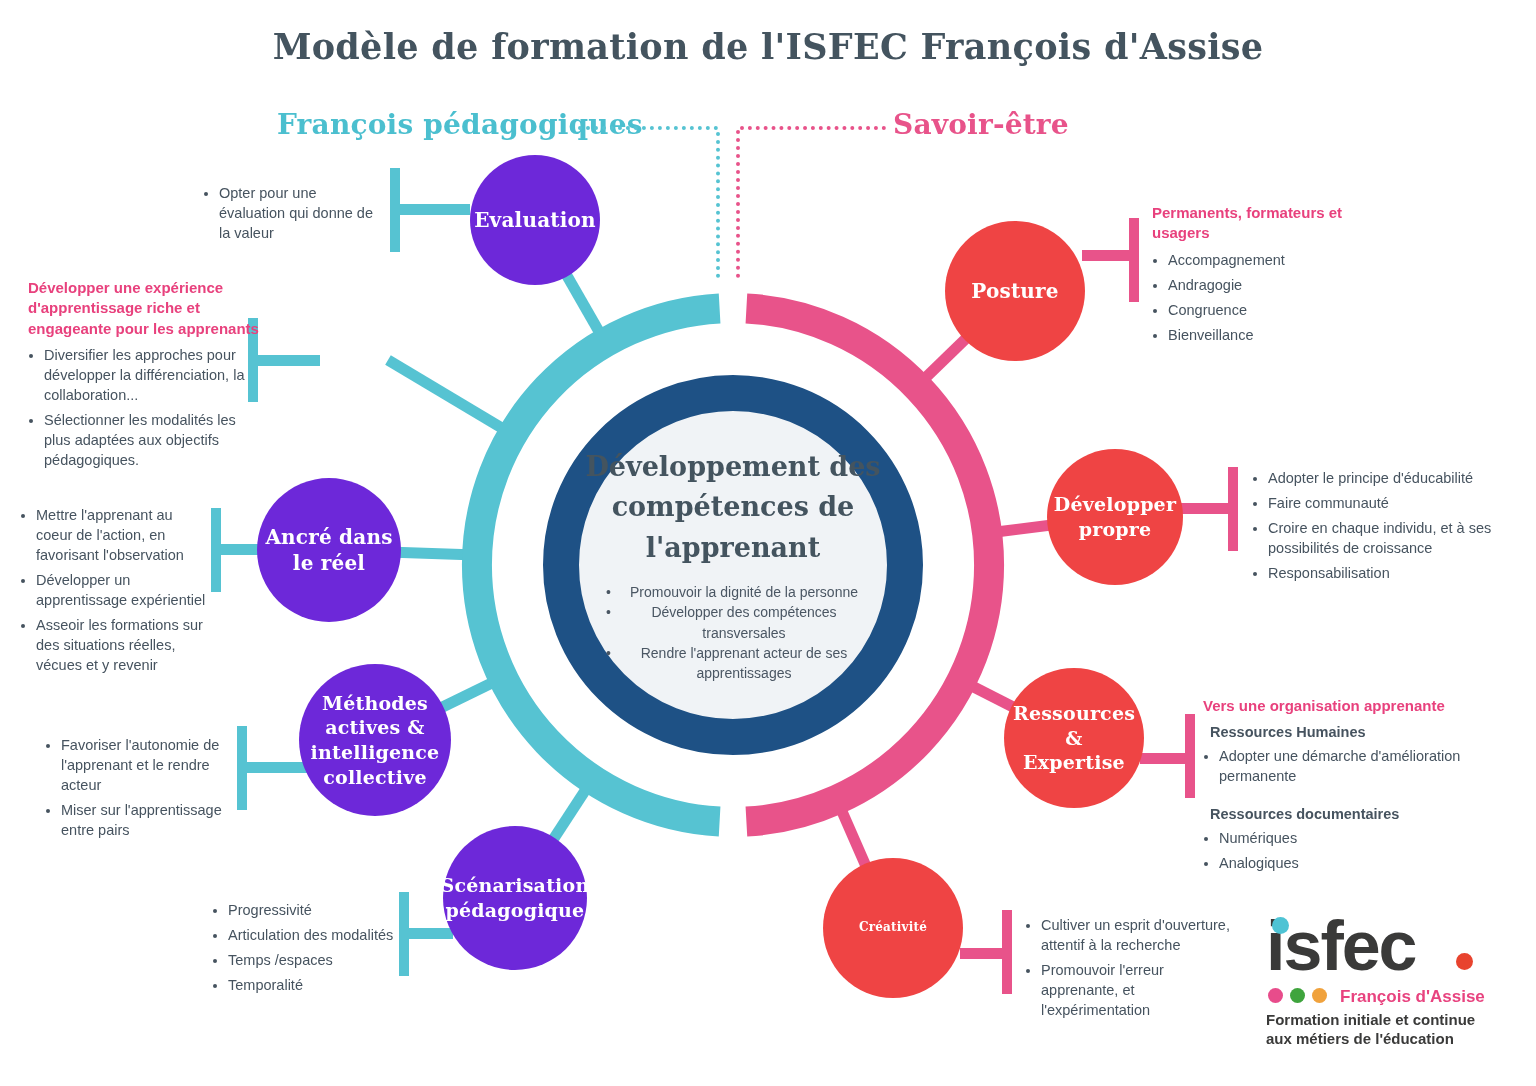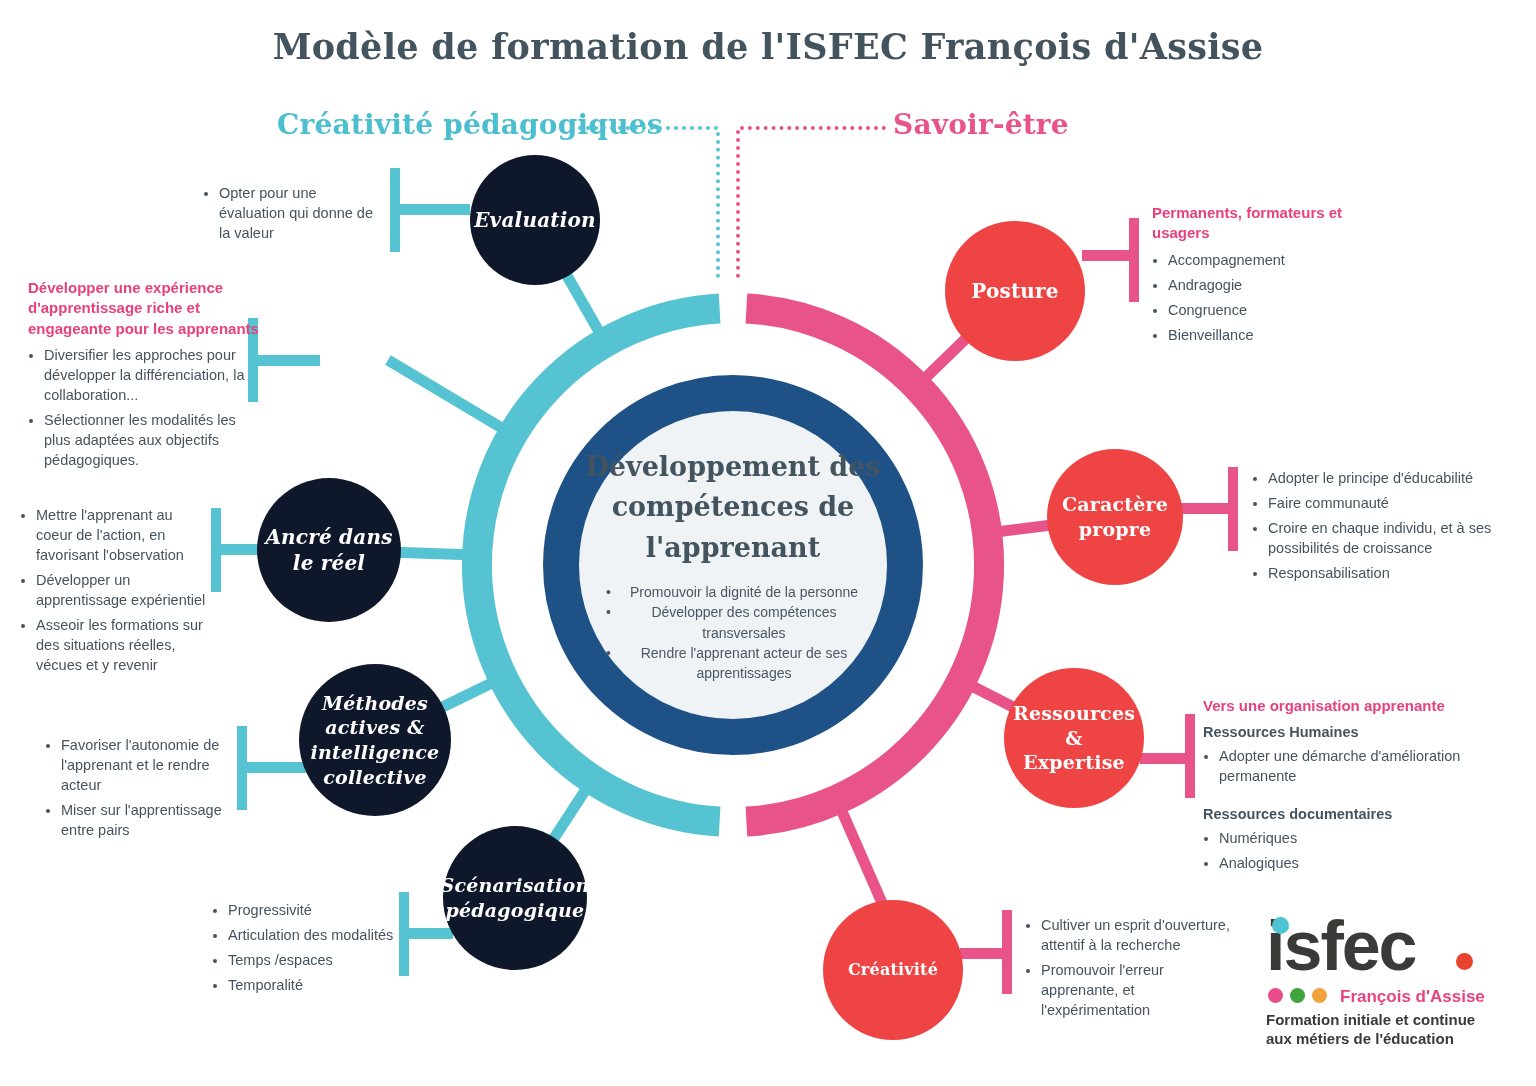--- a/index.html
+++ b/index.html
@@ -44,32 +44,32 @@
   #center-list li{
     position:relative;font-size:14px;line-height:1.45;color:#4A5663;padding-left:22px;text-align:center;
   }
   #center-list li::before{content:"\2022";position:absolute;left:4px;color:#4A5663;}
   
   .node{
     border-radius:50%;display:flex;align-items:center;justify-content:center;text-align:center;
     color:#ffffff;font-family:"DejaVu Serif",serif;font-weight:bold;line-height:1.3;
     white-space:pre-line;letter-spacing:.2px;
   }
-  .node.teal{background:#0f172a;font-style:italic;}
+  .node.teal{background:#6d28d9;}
   .node.pink{background:#ef4444;}
   
   .tline{position:absolute;}
   .tline.teal{background:#56C3D2;}
   .tline.pink{background:#E8538A;}
   
   .notes{font-size:14.5px;line-height:1.38;color:#46535F;}
   .notes .pink-head{color:#E8417D;font-weight:bold;font-size:15px;margin:0 0 6px 0;line-height:1.35;}
   .notes ul{margin:0;padding:0 0 0 16px;list-style:disc;}
   .notes li{margin-bottom:5px;}
-  .notes .group-title{font-weight:bold;margin:0 0 4px 0;}
+  .notes .group-title{font-weight:bold;margin:0 0 4px 7px;}
   .notes .grp{margin-bottom:18px;}
   
   #logo{left:1266px;top:903px;width:260px;height:150px;}
   #logo-wordmark{
     position:absolute;left:0;top:8px;font-size:70px;font-weight:bold;color:#3A3A39;
     letter-spacing:-2px;line-height:70px;font-family:"Liberation Sans",sans-serif;
   }
   .dot{position:absolute;border-radius:50%;}
   #logo-i-dot{left:6px;top:14px;width:17px;height:17px;background:#4EC3D4;}
   #logo-period{left:190px;top:50px;width:17px;height:17px;background:#E8432E;}
@@ -79,21 +79,21 @@
   #logo-subtitle{position:absolute;left:74px;top:84px;font-size:17px;font-weight:bold;color:#E8437F;}
   #logo-tagline{position:absolute;left:0;top:108px;font-size:15px;font-weight:bold;color:#3A3A39;line-height:1.25;white-space:pre-line;}
 </style>
 </head>
 <body>
 
 <div id="canvas">
 
   <div class="abs" id="main-title">Modèle de formation de l'ISFEC François d'Assise</div>
 
-  <div class="abs branch-title" id="branch-left-title">Créativité pédagogiques</div>
+  <div class="abs branch-title" id="branch-left-title">François pédagogiques</div>
   <div class="abs branch-title" id="branch-right-title">Savoir-être</div>
   <div class="abs dot-h" id="dots-teal-h"></div>
   <div class="abs dot-v" id="dots-teal-v"></div>
   <div class="abs dot-h" id="dots-pink-h"></div>
   <div class="abs dot-v" id="dots-pink-v"></div>
 
   <svg class="abs" id="ring-svg" width="1536" height="1086" viewBox="0 0 1536 1086">
 
     <g stroke="#56C3D2" stroke-width="11">
       <line x1="535" y1="220" x2="605" y2="342"></line>
@@ -145,26 +145,26 @@
   <div class="abs node teal" style="left:470px;top:155px;width:130px;height:130px;font-size:20px">Evaluation</div>
   <div class="abs node teal" style="left:257px;top:478px;width:144px;height:144px;font-size:20px">Ancré  dans
 le réel</div>
   <div class="abs node teal" style="left:299px;top:664px;width:152px;height:152px;font-size:19px">Méthodes
 actives &amp;
 intelligence
 collective</div>
   <div class="abs node teal" style="left:443px;top:826px;width:144px;height:144px;font-size:19px">Scénarisation
 pédagogique</div>
   <div class="abs node pink" style="left:945px;top:221px;width:140px;height:140px;font-size:20px">Posture</div>
-  <div class="abs node pink" style="left:1047px;top:449px;width:136px;height:136px;font-size:19px">Caractère
+  <div class="abs node pink" style="left:1047px;top:449px;width:136px;height:136px;font-size:19px">Développer
 propre</div>
   <div class="abs node pink" style="left:1004px;top:668px;width:140px;height:140px;font-size:19px">Ressources
 &amp;
 Expertise</div>
-  <div class="abs node pink" style="left:823px;top:900px;width:140px;height:140px;font-size:16px">Créativité</div>
+  <div class="abs node pink" style="left:823px;top:858px;width:140px;height:140px;font-size:12px">Créativité</div>
 
   <div class="abs notes" style="left:203px;top:183px;width:175px">
     <ul>
       <li>Opter pour une évaluation qui donne de la valeur</li>
     </ul>
   </div>
 
   <div class="abs notes" style="left:20px;top:505px;width:192px">
     <ul>
       <li>Mettre l'apprenant au coeur de l'action, en favorisant l'observation</li>

